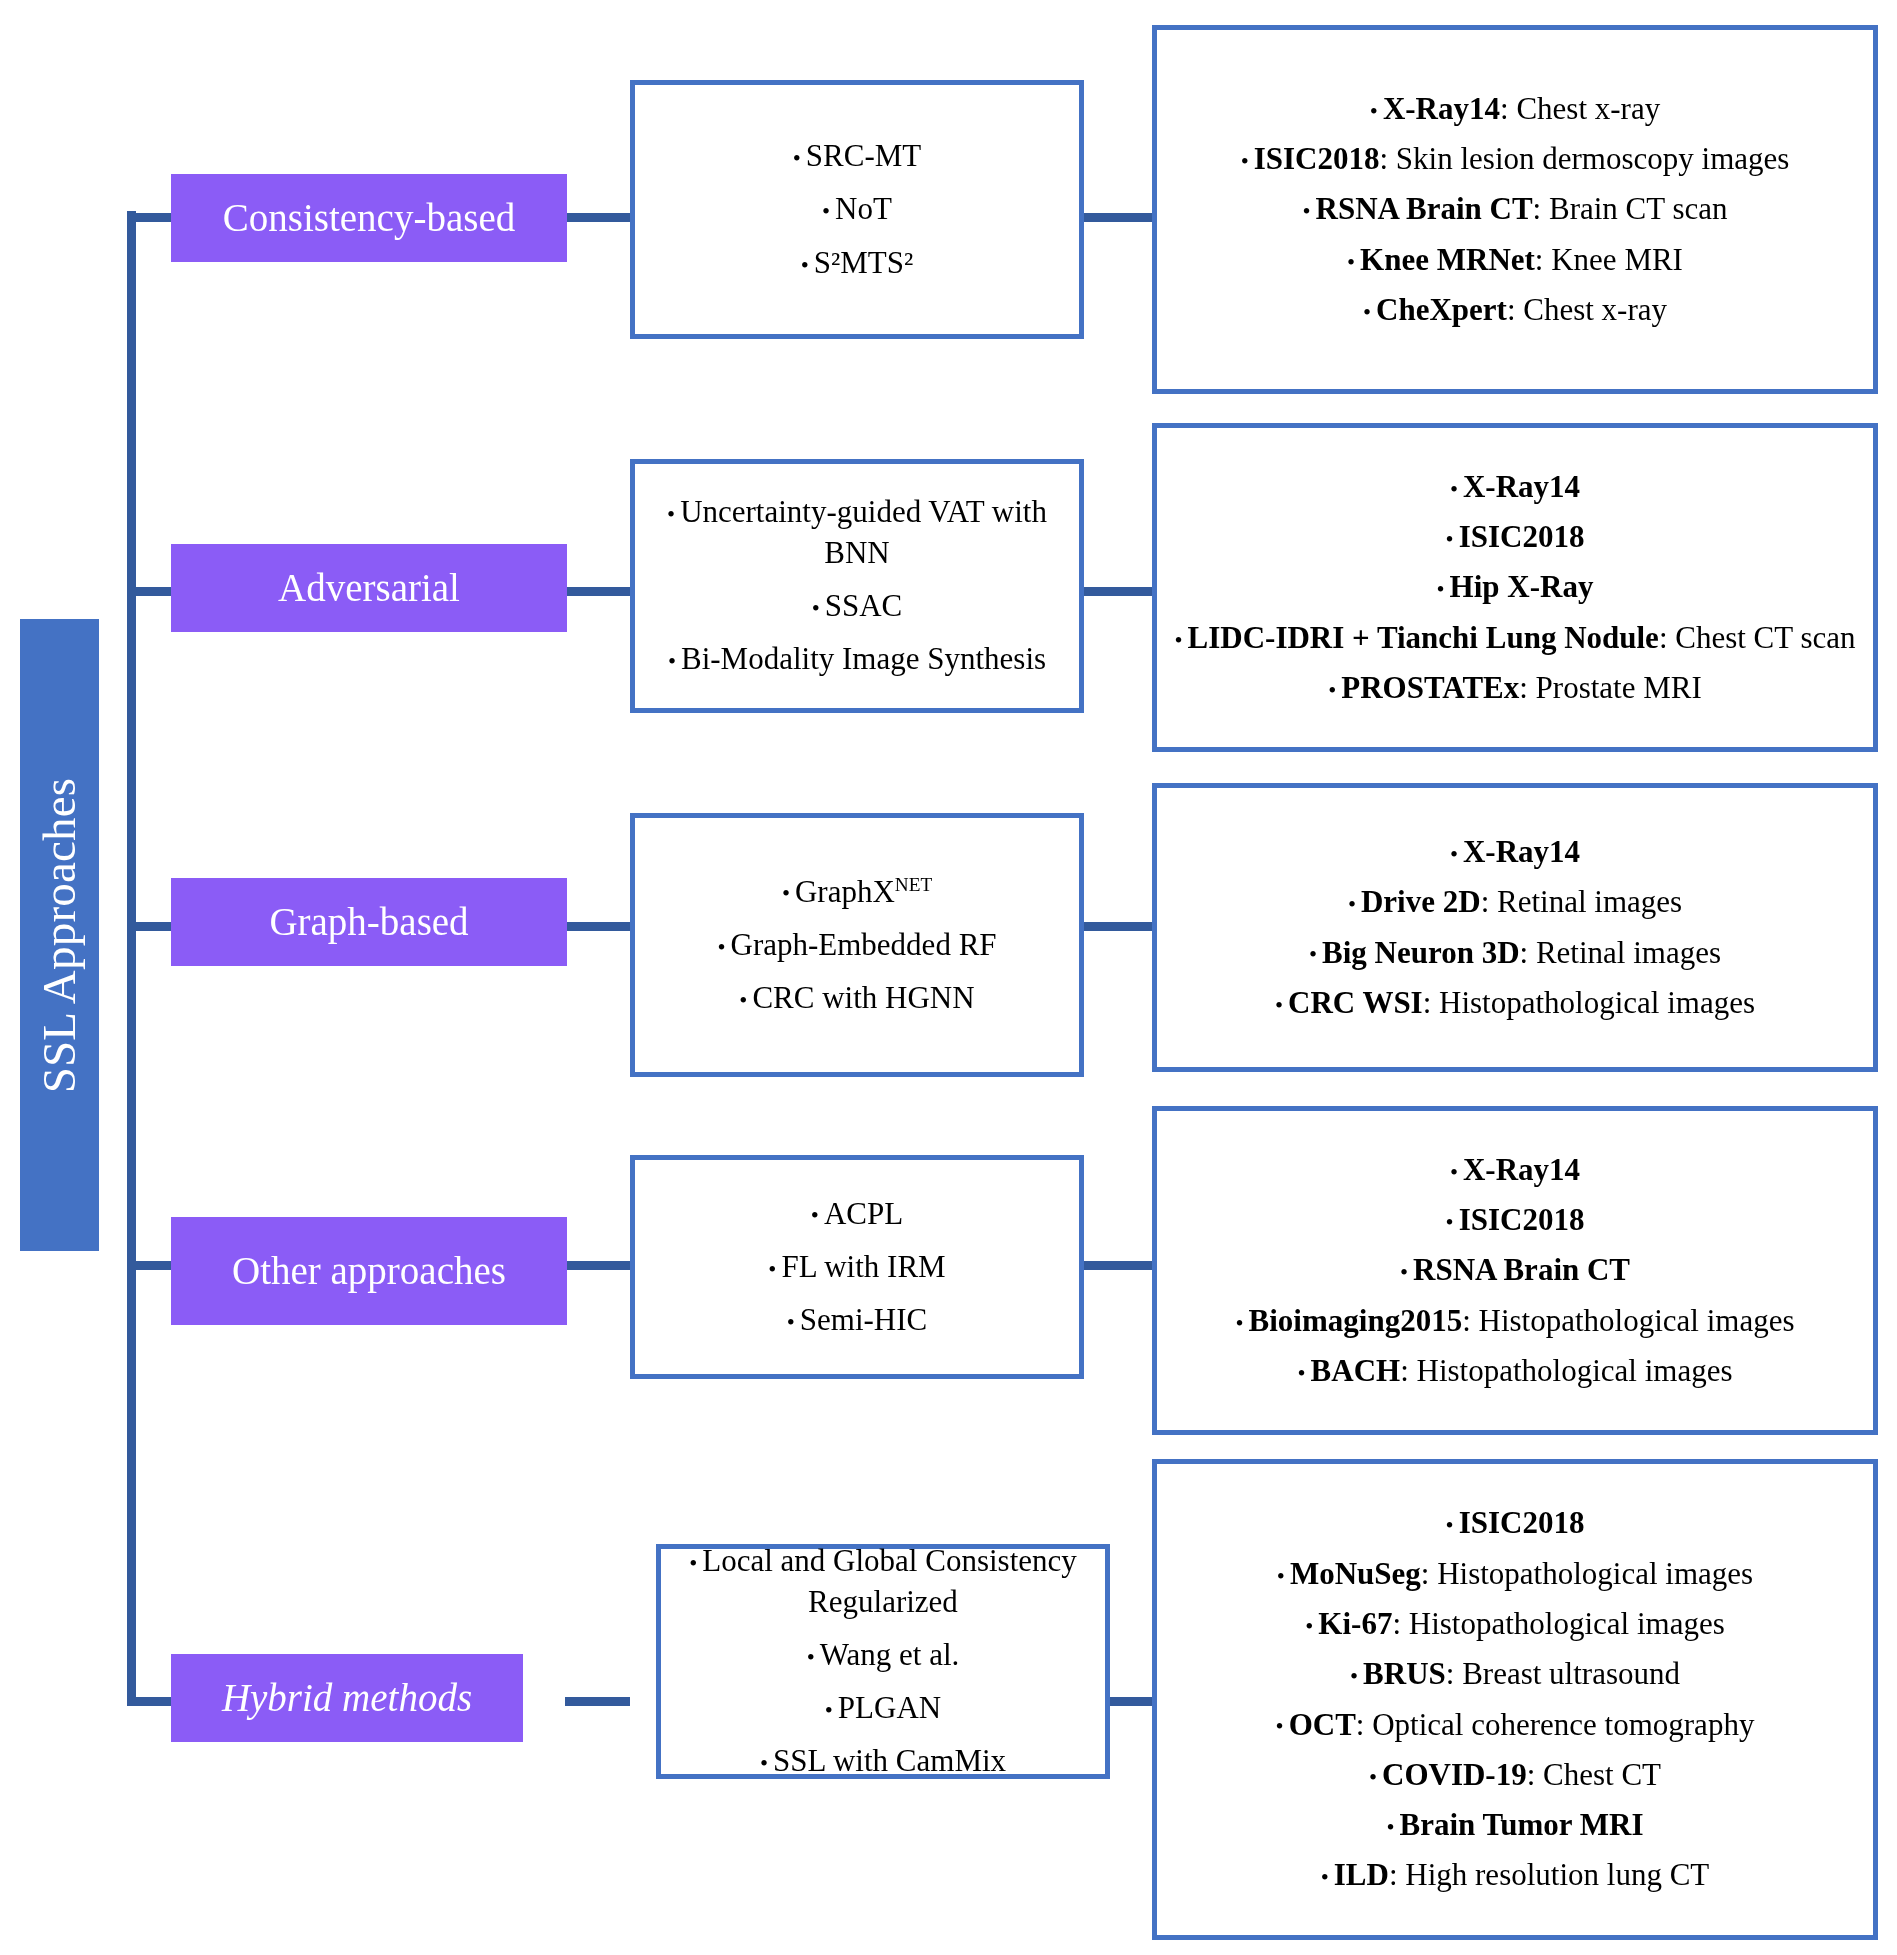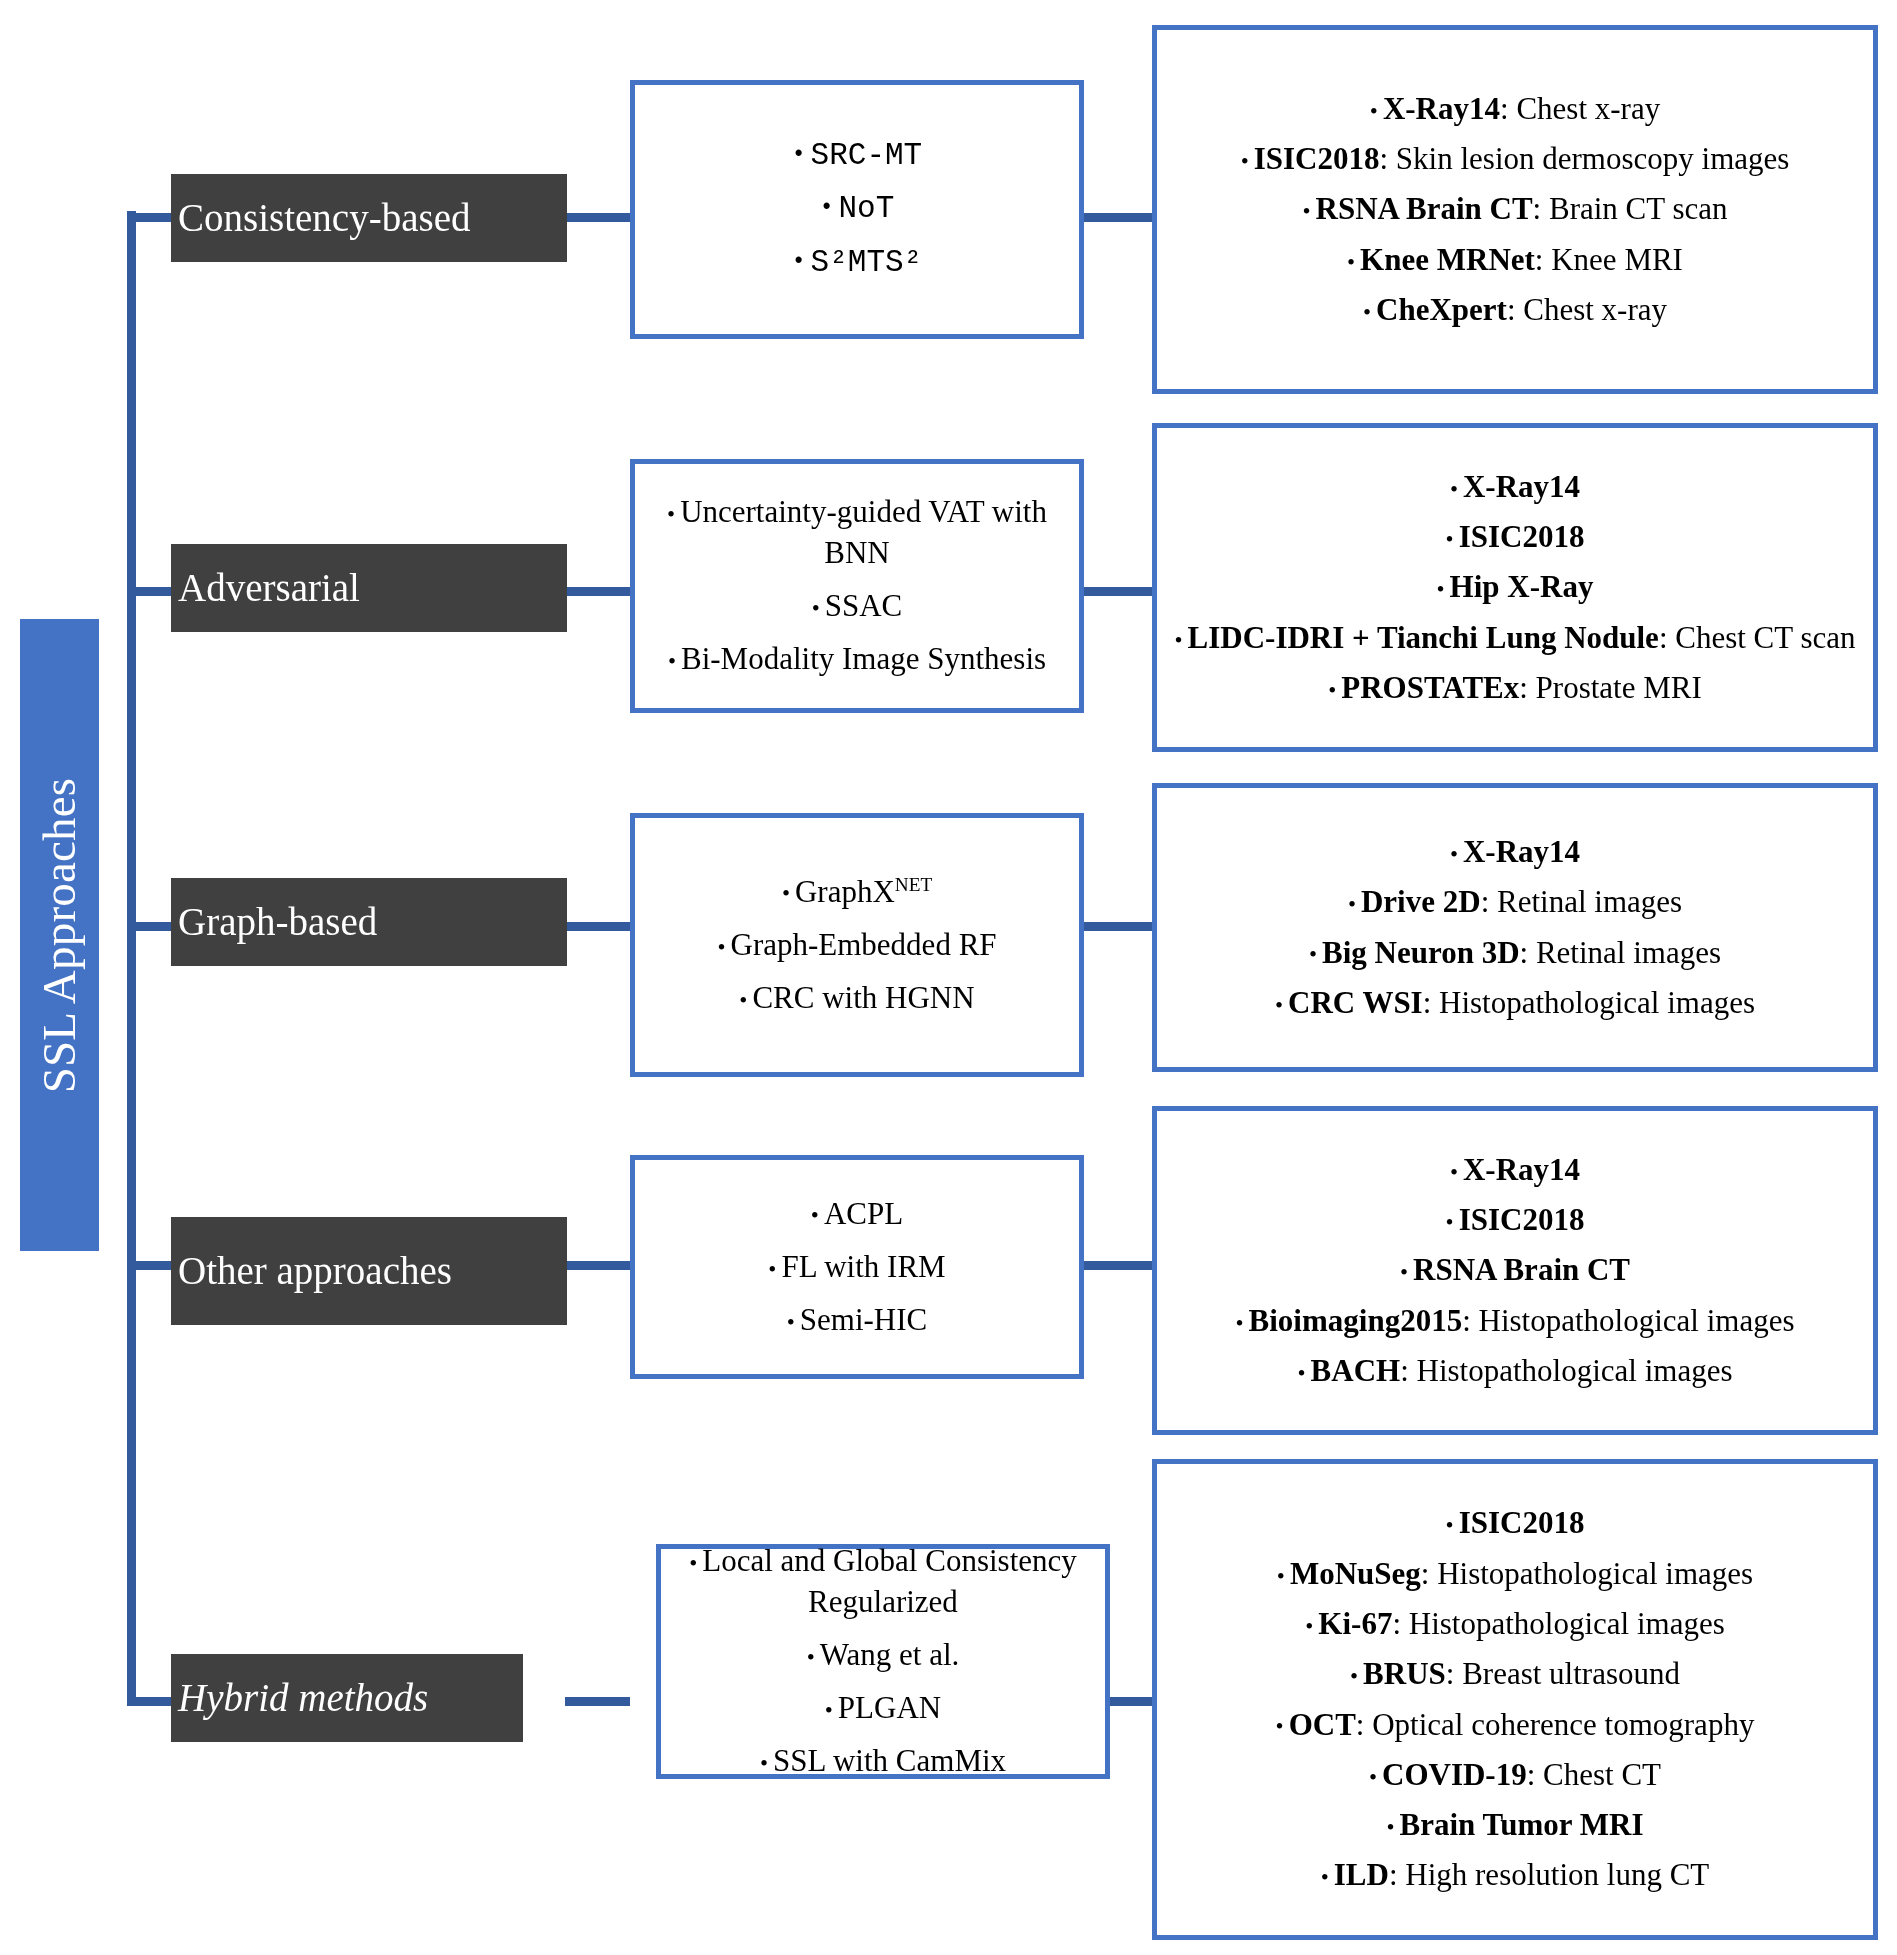--- a/index.html
+++ b/index.html
@@ -33,24 +33,24 @@
     white-space:nowrap;
     color:#ffffff;
     font-size:47px;
     line-height:1;
     letter-spacing:0.2px;
   }
 
   
   .cat-box{
     position:absolute;
-    background:#404040;
+    background:#8b5cf6;
     display:flex;
     align-items:center;
-    justify-content:flex-start;
+    justify-content:center;
     color:#ffffff;
     font-size:39px;
     line-height:1.05;
     text-align:center;
     box-sizing:border-box;
     padding:0 7px;
   }
 
   
   .ob{
@@ -118,21 +118,21 @@
   <div class="ln" style="left:1083px; top:1697px; width:72px; height:9px;"></div>
 
   <div class="root-box">
     <span class="root-label">SSL Approaches</span>
   </div>
 
   <div class="cat-box" style="left:171px; top:174px; width:396px; height:88px;">
     <span>Consistency-based</span>
   </div>
 
-  <div class="ob methods" style="left:630px; top:80px; width:454px; height:259px;font-family:Liberation Mono, monospace;">
+  <div class="ob methods" style="left:630px; top:80px; width:454px; height:259px;">
     <ul>
       <li><span class="bul">•</span><span>SRC-MT</span></li>
       <li><span class="bul">•</span><span>NoT</span></li>
       <li><span class="bul">•</span><span>S²MTS²</span></li>
     </ul>
   </div>
 
   <div class="ob datasets" style="left:1152px; top:25px; width:726px; height:369px;">
     <ul>
       <li><span class="bul">•</span><b>X-Ray14</b><span>: Chest x-ray</span></li>

